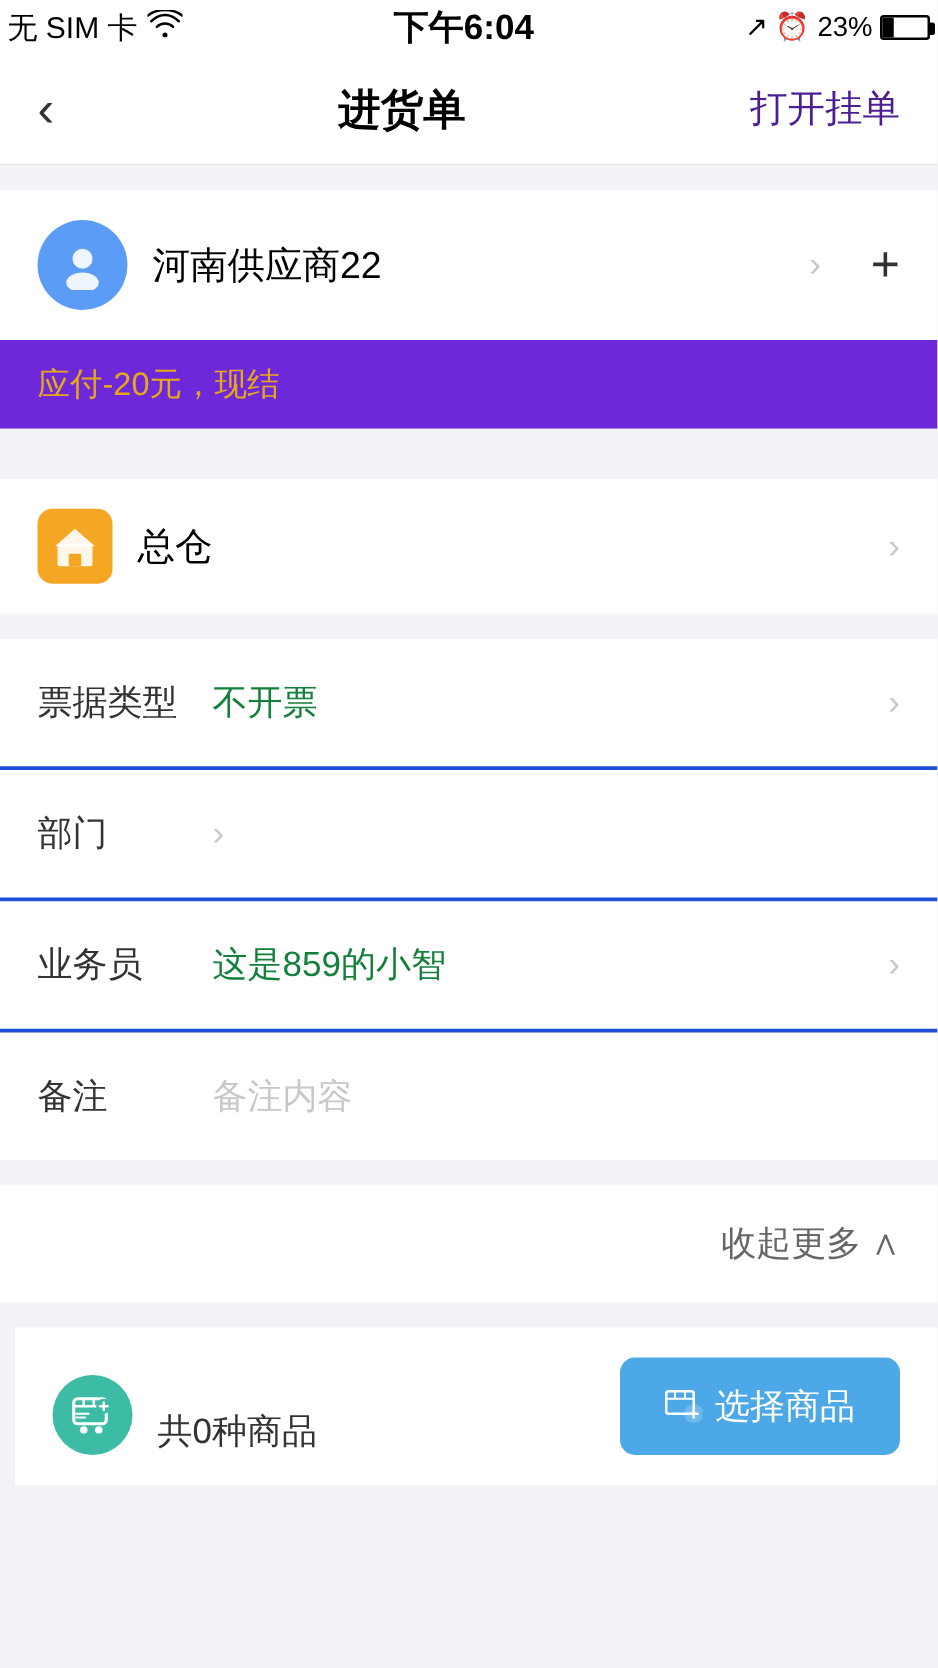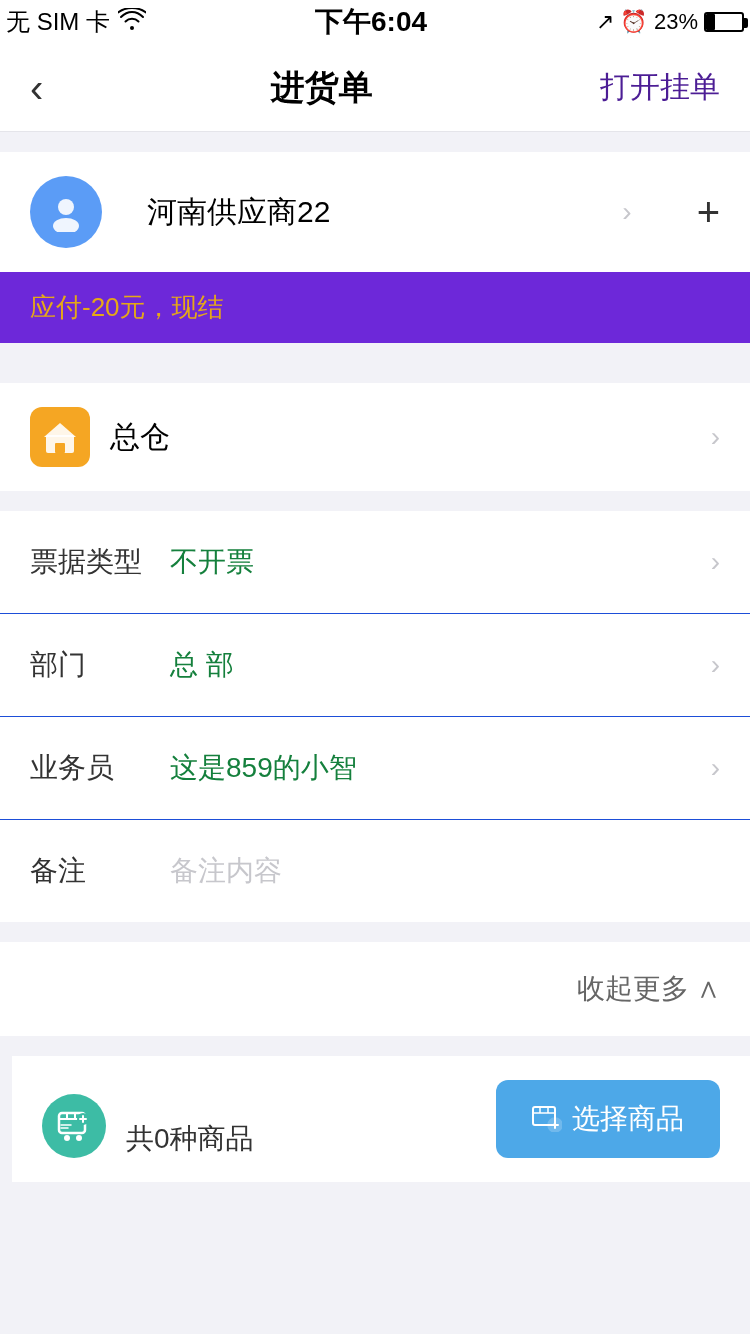--- a/index.html
+++ b/index.html
@@ -70,21 +70,20 @@
       background: #fff;
     }
 
     
     .supplier-row {
       background: #fff;
       display: flex;
       align-items: center;
       padding: 24px 30px;
       border-bottom: none;
-      gap: 25px;
     }
     .supplier-avatar {
       width: 72px;
       height: 72px;
       border-radius: 50%;
       background: #5b9cf6;
       display: flex;
       align-items: center;
       justify-content: center;
       color: #fff;
@@ -150,21 +149,21 @@
 
     
     .form-section {
       background: #fff;
       margin-top: 20px;
     }
     .form-row {
       display: flex;
       align-items: center;
       padding: 32px 30px;
-      border-bottom: 1px solid #1d4ed8;
+      border-bottom: 3px solid #1d4ed8;
       min-height: 100px;
     }
     .form-row:last-child {
       border-bottom: none;
     }
     .form-label {
       font-size: 28px;
       color: #333;
       width: 140px;
       flex-shrink: 0;
@@ -308,21 +307,20 @@
   </div>
 
   <div class="form-section">
     <div class="form-row">
       <span class="form-label">票据类型</span>
       <span class="form-value">不开票</span>
       <span class="row-arrow">›</span>
     </div>
     <div class="form-row">
       <span class="form-label">部门</span>
-      <span class="form-value">总 部</span>
       <span class="row-arrow">›</span>
     </div>
     <div class="form-row">
       <span class="form-label">业务员</span>
       <span class="form-value">这是859的小智</span>
       <span class="row-arrow">›</span>
     </div>
     <div class="form-row">
       <span class="form-label">备注</span>
       <span class="form-value placeholder">备注内容</span>

